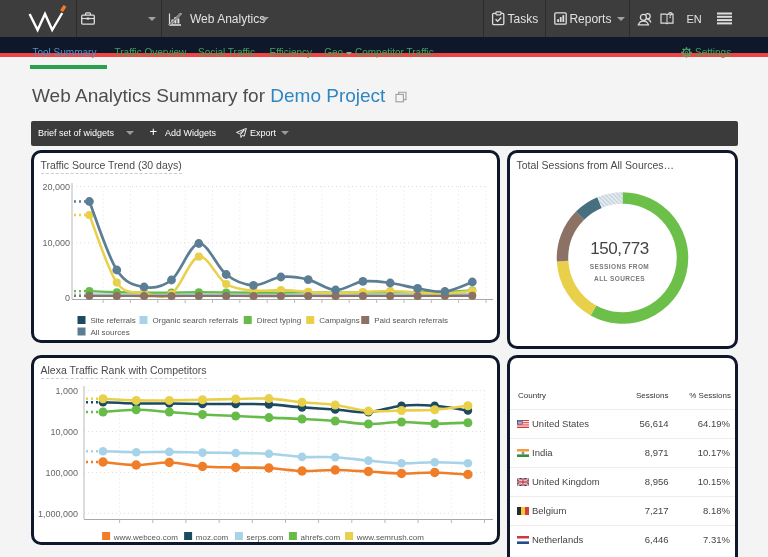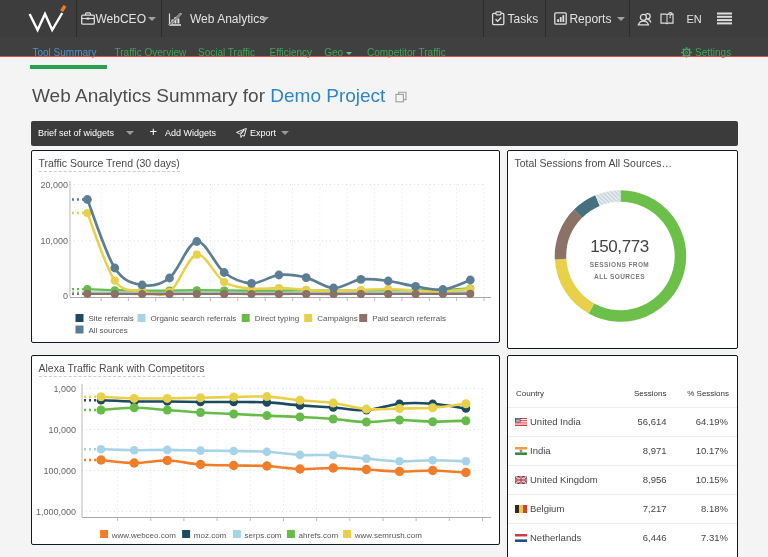--- a/index.html
+++ b/index.html
@@ -2,31 +2,31 @@
 <html><head><meta charset="utf-8"><style>
 *{margin:0;padding:0;box-sizing:border-box}
 html,body{width:768px;height:557px;overflow:hidden;background:#f4f4f4;
   font-family:"Liberation Sans",sans-serif;position:relative}
 .abs{position:absolute}
 .topbar{left:0;top:0;width:768px;height:37px;background:#3d3d3d}
 .sep{position:absolute;top:0;width:1px;height:37px;background:#2c2c2c}
 .tbi{position:absolute;top:0;height:37px;display:flex;align-items:center;color:#e2e2e2;font-size:12px}
 .caret{display:inline-block;width:0;height:0;border-left:4px solid transparent;border-right:4px solid transparent;
   border-top:4px solid #a2a2a2;position:absolute;top:17px}
-.tabs{left:0;top:37px;width:768px;height:20px;background:#404040;border-bottom:1px solid #ef4444}
+.tabs{left:0;top:37px;width:768px;height:20px;background:#0f172a;border-bottom:4px solid #ef4444}
 .tab{position:absolute;top:0;height:28px;line-height:31px;font-size:10px;color:#3fa45b}
 .active-line{position:absolute;left:29.5px;top:65px;width:77px;height:3.5px;background:#28a24c}
 .geocaret{display:inline-block;width:0;height:0;border-left:3.5px solid transparent;border-right:3.5px solid transparent;
   border-top:3.5px solid #6fbe87;margin-left:3px;position:relative;top:-1px}
 .settings{position:absolute;top:0;left:681px;height:30px;line-height:31px;font-size:10px;color:#3fa45b}
 h1{position:absolute;left:32px;top:84px;font-size:19px;font-weight:400;color:#4d4d4d;line-height:24px}
 h1 .blue{color:#2e86c4}
 .toolbar{left:31px;top:121px;width:707px;height:25px;background:#3b3b3b;border-radius:2px;color:#fff}
 .toolbar span{position:absolute;font-size:9px;font-weight:normal;top:7px}
-.panel{position:absolute;background:#fff;border:1px solid #0f172a;border-radius:2px}
+.panel{position:absolute;background:#fff;border:3px solid #0f172a;border-radius:10px}
 .ptitle{position:absolute;left:6.5px;top:6px;font-size:10.5px;color:#4a4a4a}
 .dotted{border-bottom:1px dashed #cccccc;padding-bottom:2px}
 .dcenter{position:absolute;left:-3px;width:100%;text-align:center}
 .trow{position:absolute;left:0;width:100%;height:29px;border-top:1px solid #ececec;display:flex;align-items:center}
 .cname{display:flex;align-items:center;font-size:9.5px;color:#444;padding-left:7px;width:112px}
 .flag{margin-right:3px;flex:none}
 .cnum{width:46.5px;text-align:right;font-size:9.5px;color:#444}
 .cpct{width:61.5px;text-align:right;font-size:9.5px;color:#444}
 .thead{position:absolute;font-size:8px;font-weight:normal;color:#333}
 </style></head><body>
@@ -38,21 +38,20 @@
     </svg>
   <div class="sep" style="left:76px"></div>
   <div class="tbi" style="left:81px">
       <svg width="14" height="13" viewBox="0 0 14 13">
         <rect x="0.7" y="3.2" width="12.6" height="9" rx="1.2" fill="none" stroke="#ddd" stroke-width="1.3"></rect>
         <path d="M4.6 3 V1.7 a0.9 0.9 0 0 1 0.9 -0.9 h3 a0.9 0.9 0 0 1 0.9 0.9 V3" fill="none" stroke="#ddd" stroke-width="1.3"></path>
         <path d="M1 6.5 h12" stroke="#ddd" stroke-width="1.1"></path>
         <rect x="5.7" y="5.5" width="2.6" height="2.2" fill="#ddd"></rect>
       </svg>
     </div>
-  <div class="tbi" style="left:95.5px">WebCEO</div>
     <i class="caret" style="left:147.5px"></i>
   <div class="sep" style="left:161px"></div>
   <div class="tbi" style="left:167.6px">
       <svg width="14" height="14" viewBox="0 0 14 14">
         <path d="M1.5 13 V1.5" stroke="#ddd" stroke-width="1.2"></path>
         <path d="M1.5 13 h11.5" stroke="#ddd" stroke-width="1.6"></path>
         <rect x="3.4" y="7.5" width="2" height="4" fill="#ddd"></rect>
         <rect x="6.4" y="5" width="2" height="6.5" fill="#ddd"></rect>
         <rect x="9.4" y="6.5" width="2" height="5" fill="#ddd"></rect>
         <path d="M1 12.5 L12.5 1 l1 1 L2 13.5 z" fill="#3d3d3d" stroke="#ddd" stroke-width="0.9"></path>
@@ -106,21 +105,21 @@
       </svg>
     </div>
 </div>
 
 <div class="abs tabs">
   <div class="tab" style="left:32.5px;color:#4f93c8">Tool Summary</div>
   <div class="tab" style="left:114.5px">Traffic Overview</div>
   <div class="tab" style="left:198px">Social Traffic</div>
   <div class="tab" style="left:269.5px">Efficiency</div>
   <div class="tab" style="left:324.2px">Geo<span class="geocaret"></span></div>
-  <div class="tab" style="left:367px">Competitor Traffic</div>
+  <div class="tab" style="left:355px">Competitor Traffic</div>
   <div class="settings"><svg width="11" height="11" viewBox="0 0 12 12" style="position:relative;top:2px;margin-right:3px">
         <circle cx="6" cy="6" r="3.6" fill="none" stroke="#4cab66" stroke-width="1.3"></circle>
         <circle cx="6" cy="6" r="1.3" fill="none" stroke="#4cab66" stroke-width="1"></circle>
         <g stroke="#4cab66" stroke-width="1.6">
           <path d="M6 0.2 V2 M6 10 v1.8 M0.2 6 H2 M10 6 h1.8 M1.9 1.9 L3.2 3.2 M8.8 8.8 L10.1 10.1 M10.1 1.9 L8.8 3.2 M3.2 8.8 L1.9 10.1"></path>
         </g>
       </svg>Settings</div>
 </div>
 <div class="abs active-line"></div>
 
@@ -448,21 +447,21 @@
           <svg class="flag" width="12" height="8">
             <rect width="12" height="8" fill="#d63c3c"></rect>
             <rect y="1.1" width="12" height="1.1" fill="#fff"></rect>
             <rect y="3.3" width="12" height="1.1" fill="#fff"></rect>
             <rect y="5.5" width="12" height="1.1" fill="#fff"></rect>
             <rect width="5.5" height="4.4" fill="#3c3b6e"></rect>
             <rect x="0.7" y="0.7" width="4.2" height="0.7" fill="#fff" opacity="0.85"></rect>
             <rect x="0.7" y="2.1" width="4.2" height="0.7" fill="#fff" opacity="0.85"></rect>
             <rect x="0.7" y="3.4" width="4.2" height="0.6" fill="#fff" opacity="0.85"></rect>
           </svg>
-          <span>United India</span>
+          <span>United States</span>
         </div>
         <div class="cnum">56,614</div>
         <div class="cpct">64.19%</div>
       </div>
       <div class="trow" style="top:29px">
         <div class="cname">
           <svg class="flag" width="12" height="8">
             <rect width="12" height="2.7" fill="#f59b38"></rect>
             <rect y="2.7" width="12" height="2.7" fill="#fff"></rect>
             <rect y="5.4" width="12" height="2.6" fill="#3d8a3d"></rect>

